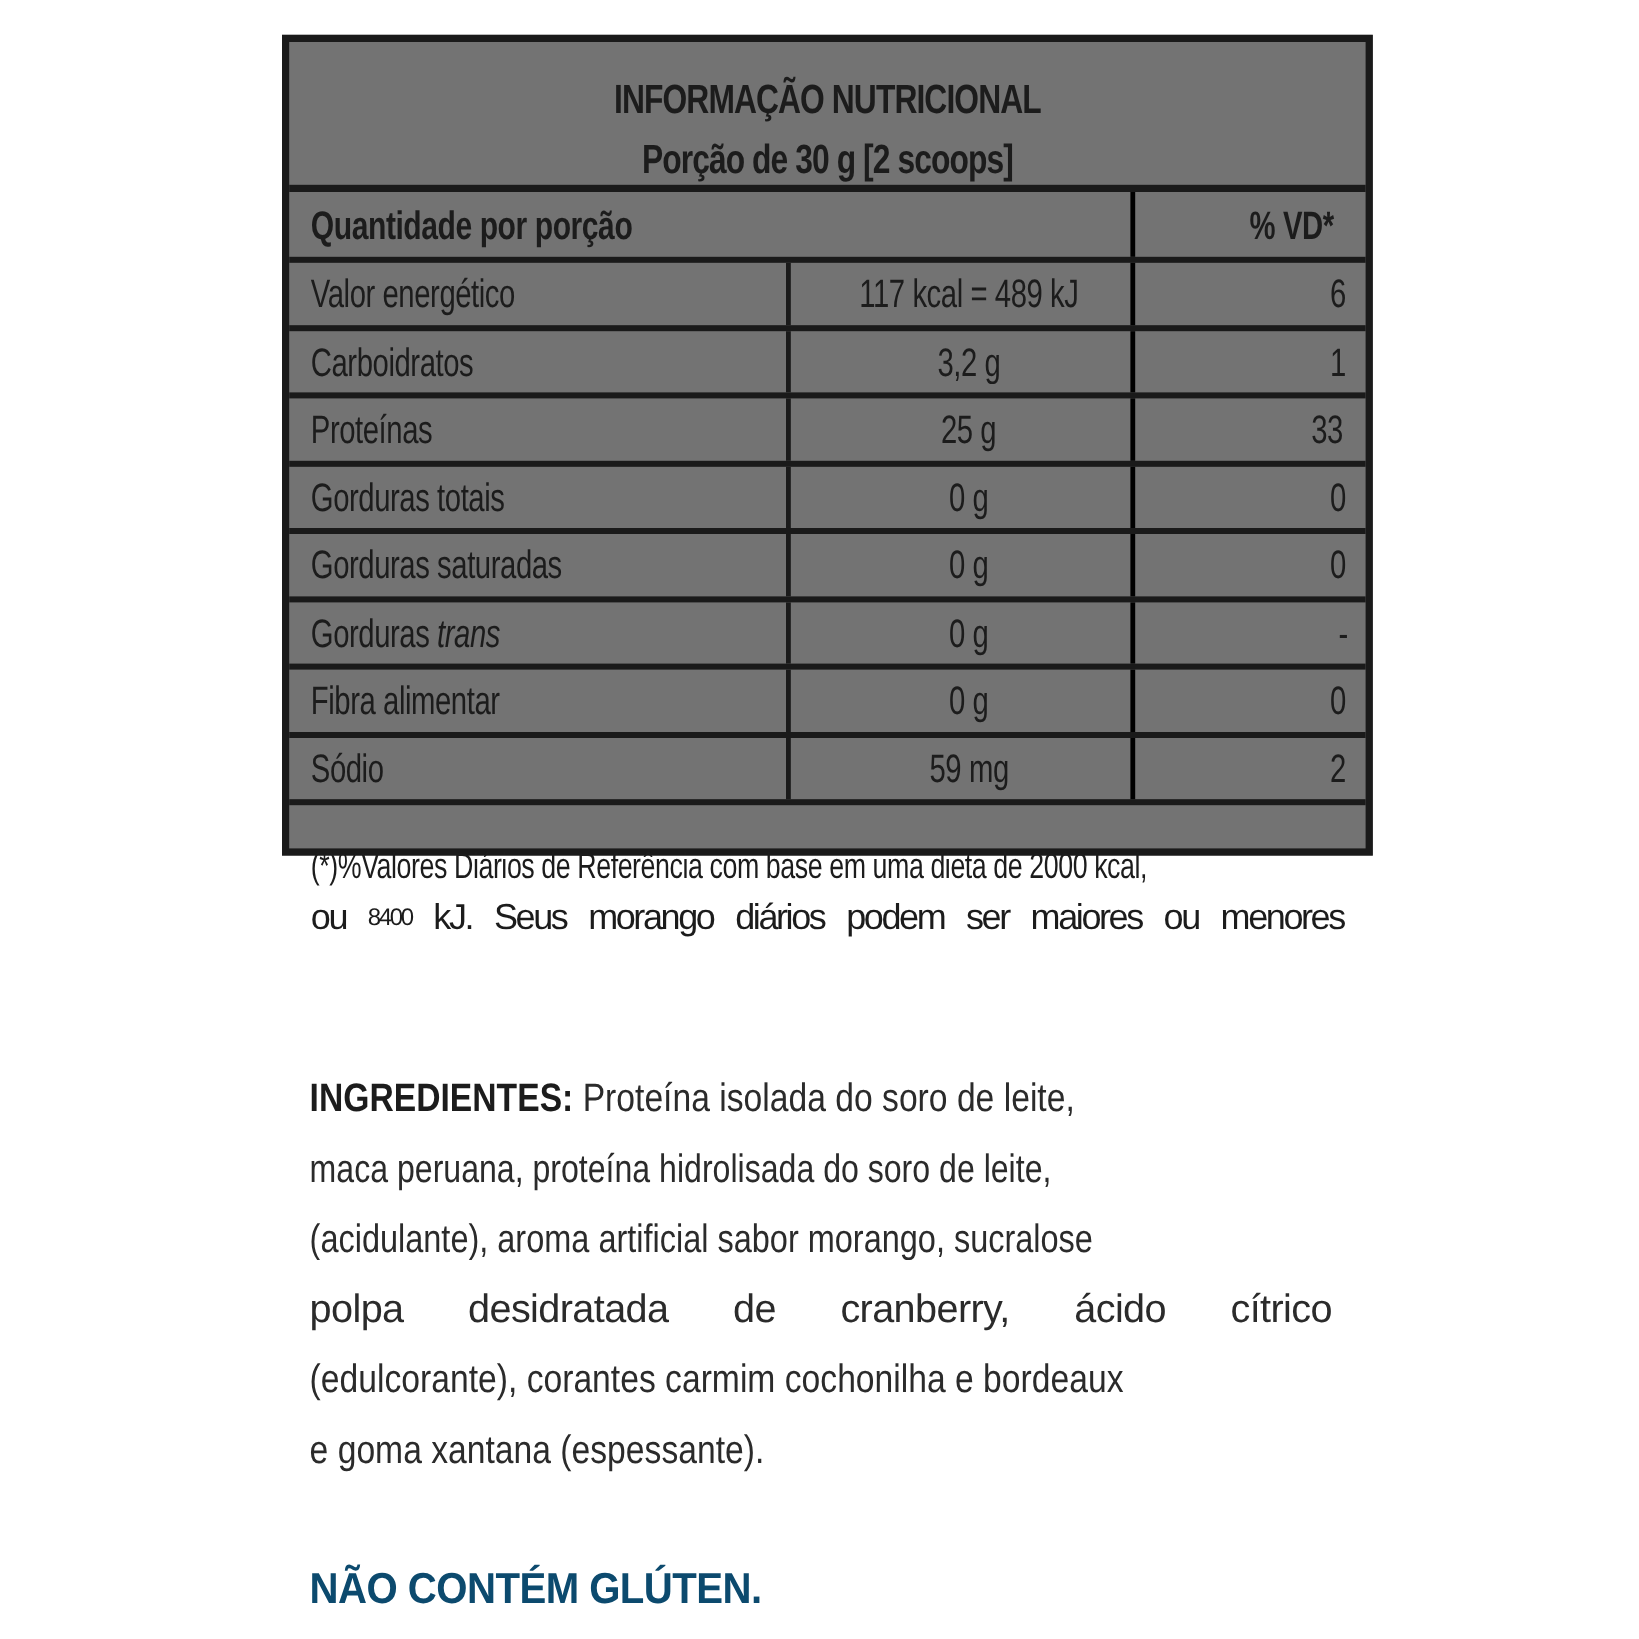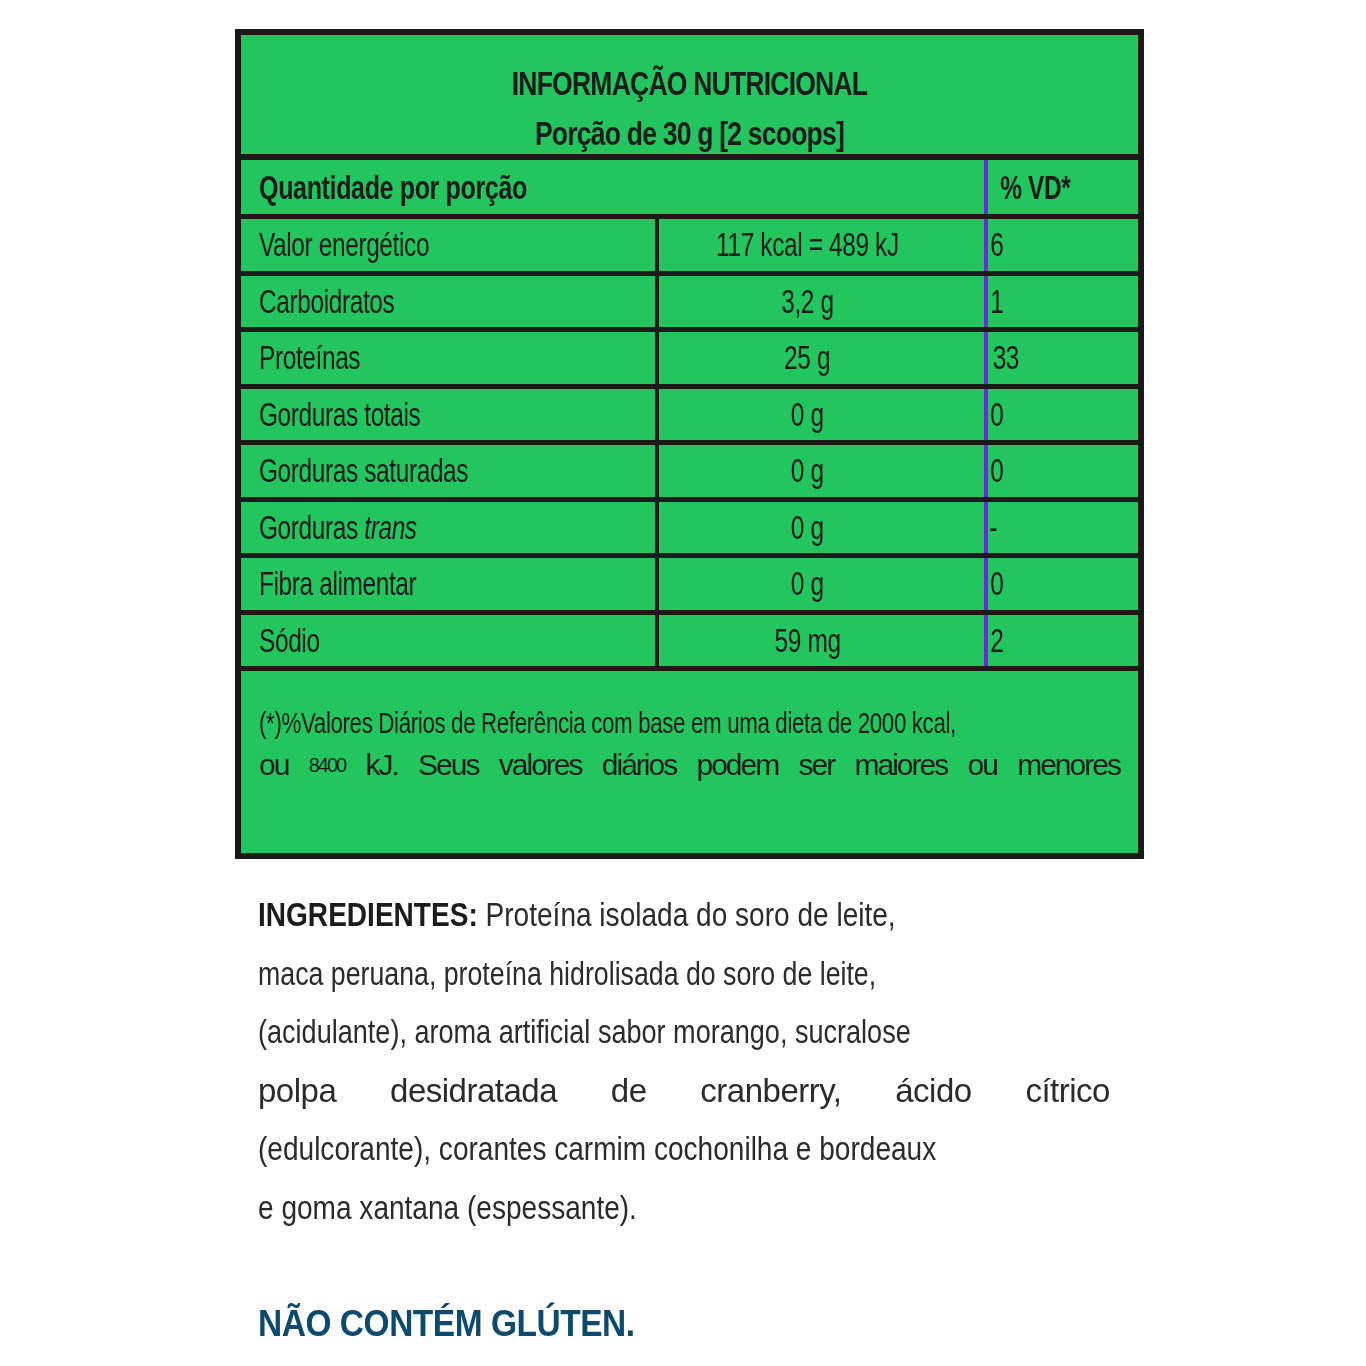--- a/index.html
+++ b/index.html
@@ -13,24 +13,24 @@
       position: relative;
       overflow: hidden;
       color: #1c1c1c;
       font-family: "Liberation Sans", "DejaVu Sans", sans-serif;
     }
     .label-box {
       position: absolute;
       left: 235px;
       top: 29px;
       width: 909px;
-      height: 830px;
+      height: 684px;
       box-sizing: border-box;
       border: 6px solid #1a1a1a;
-      background: #22c55e;
+      background: #737373;
     }
     .hdr {
       position: absolute;
       left: 0; top: 0;
       width: 897px;
       height: 125px;
       border-bottom: 6px solid #1a1a1a;
       box-sizing: border-box;
       text-align: center;
     }
@@ -76,21 +76,21 @@
     }
     .cell .txt {
       display: inline-block;
       transform: scaleX(0.74);
       letter-spacing: -0.5px;
     }
     .c1 { left: 0; width: 414px; padding-left: 18px; }
     .c1 .txt { transform-origin: left center; }
     .c2 { left: 414px; width: 301px; border-left: 4px solid #1a1a1a; justify-content: center; }
     .c2 .txt { transform-origin: center; }
-    .c3 { left: 743px; width: 182px; border-left: 4px solid #6d28d9; justify-content: flex-start; }
+    .c3 { left: 701px; width: 182px; border-left: 4px solid #000000; justify-content: flex-end; }
     .c3 .txt { transform-origin: center; }
     .subhdr .c1 { width: 715px; }
     .subhdr .cell { font-weight: bold; }
     .subhdr .c1 .txt { transform: scaleX(0.76); }
     .italic { font-style: italic; }
     .footnote {
       position: absolute;
       left: 0;
       top: 633px;
       width: 897px;
@@ -261,21 +261,21 @@
       </div>
   </div>
 
   <div class="footnote">
     <div class="line"><span class="txt" style="transform:scaleX(0.745);">(*)%Valores Diários de Referência com base em uma dieta de 2000 kcal,</span></div>
     <div class="line" style="display:flex;justify-content:space-between;width:861px;">
         <span class="txt" style="transform: none; display: inline-block; font-size: 30px; letter-spacing: -2px;">ou</span>
         <span class="txt" style="transform: none; display: inline-block; font-size: 20px; letter-spacing: -2px;">8400</span>
         <span class="txt" style="transform: none; display: inline-block; font-size: 30px; letter-spacing: -2px;">kJ.</span>
         <span class="txt" style="transform: none; display: inline-block; font-size: 30px; letter-spacing: -2px;">Seus</span>
-        <span class="txt" style="transform: none; display: inline-block; font-size: 30px; letter-spacing: -2px;">valores</span>
+        <span class="txt" style="transform: none; display: inline-block; font-size: 30px; letter-spacing: -2px;">morango</span>
         <span class="txt" style="transform: none; display: inline-block; font-size: 30px; letter-spacing: -2px;">diários</span>
         <span class="txt" style="transform: none; display: inline-block; font-size: 30px; letter-spacing: -2px;">podem</span>
         <span class="txt" style="transform: none; display: inline-block; font-size: 30px; letter-spacing: -2px;">ser</span>
         <span class="txt" style="transform: none; display: inline-block; font-size: 30px; letter-spacing: -2px;">maiores</span>
         <span class="txt" style="transform: none; display: inline-block; font-size: 30px; letter-spacing: -2px;">ou</span>
         <span class="txt" style="transform: none; display: inline-block; font-size: 30px; letter-spacing: -2px;">menores</span>
       </div>
   </div>
 </div>
 

